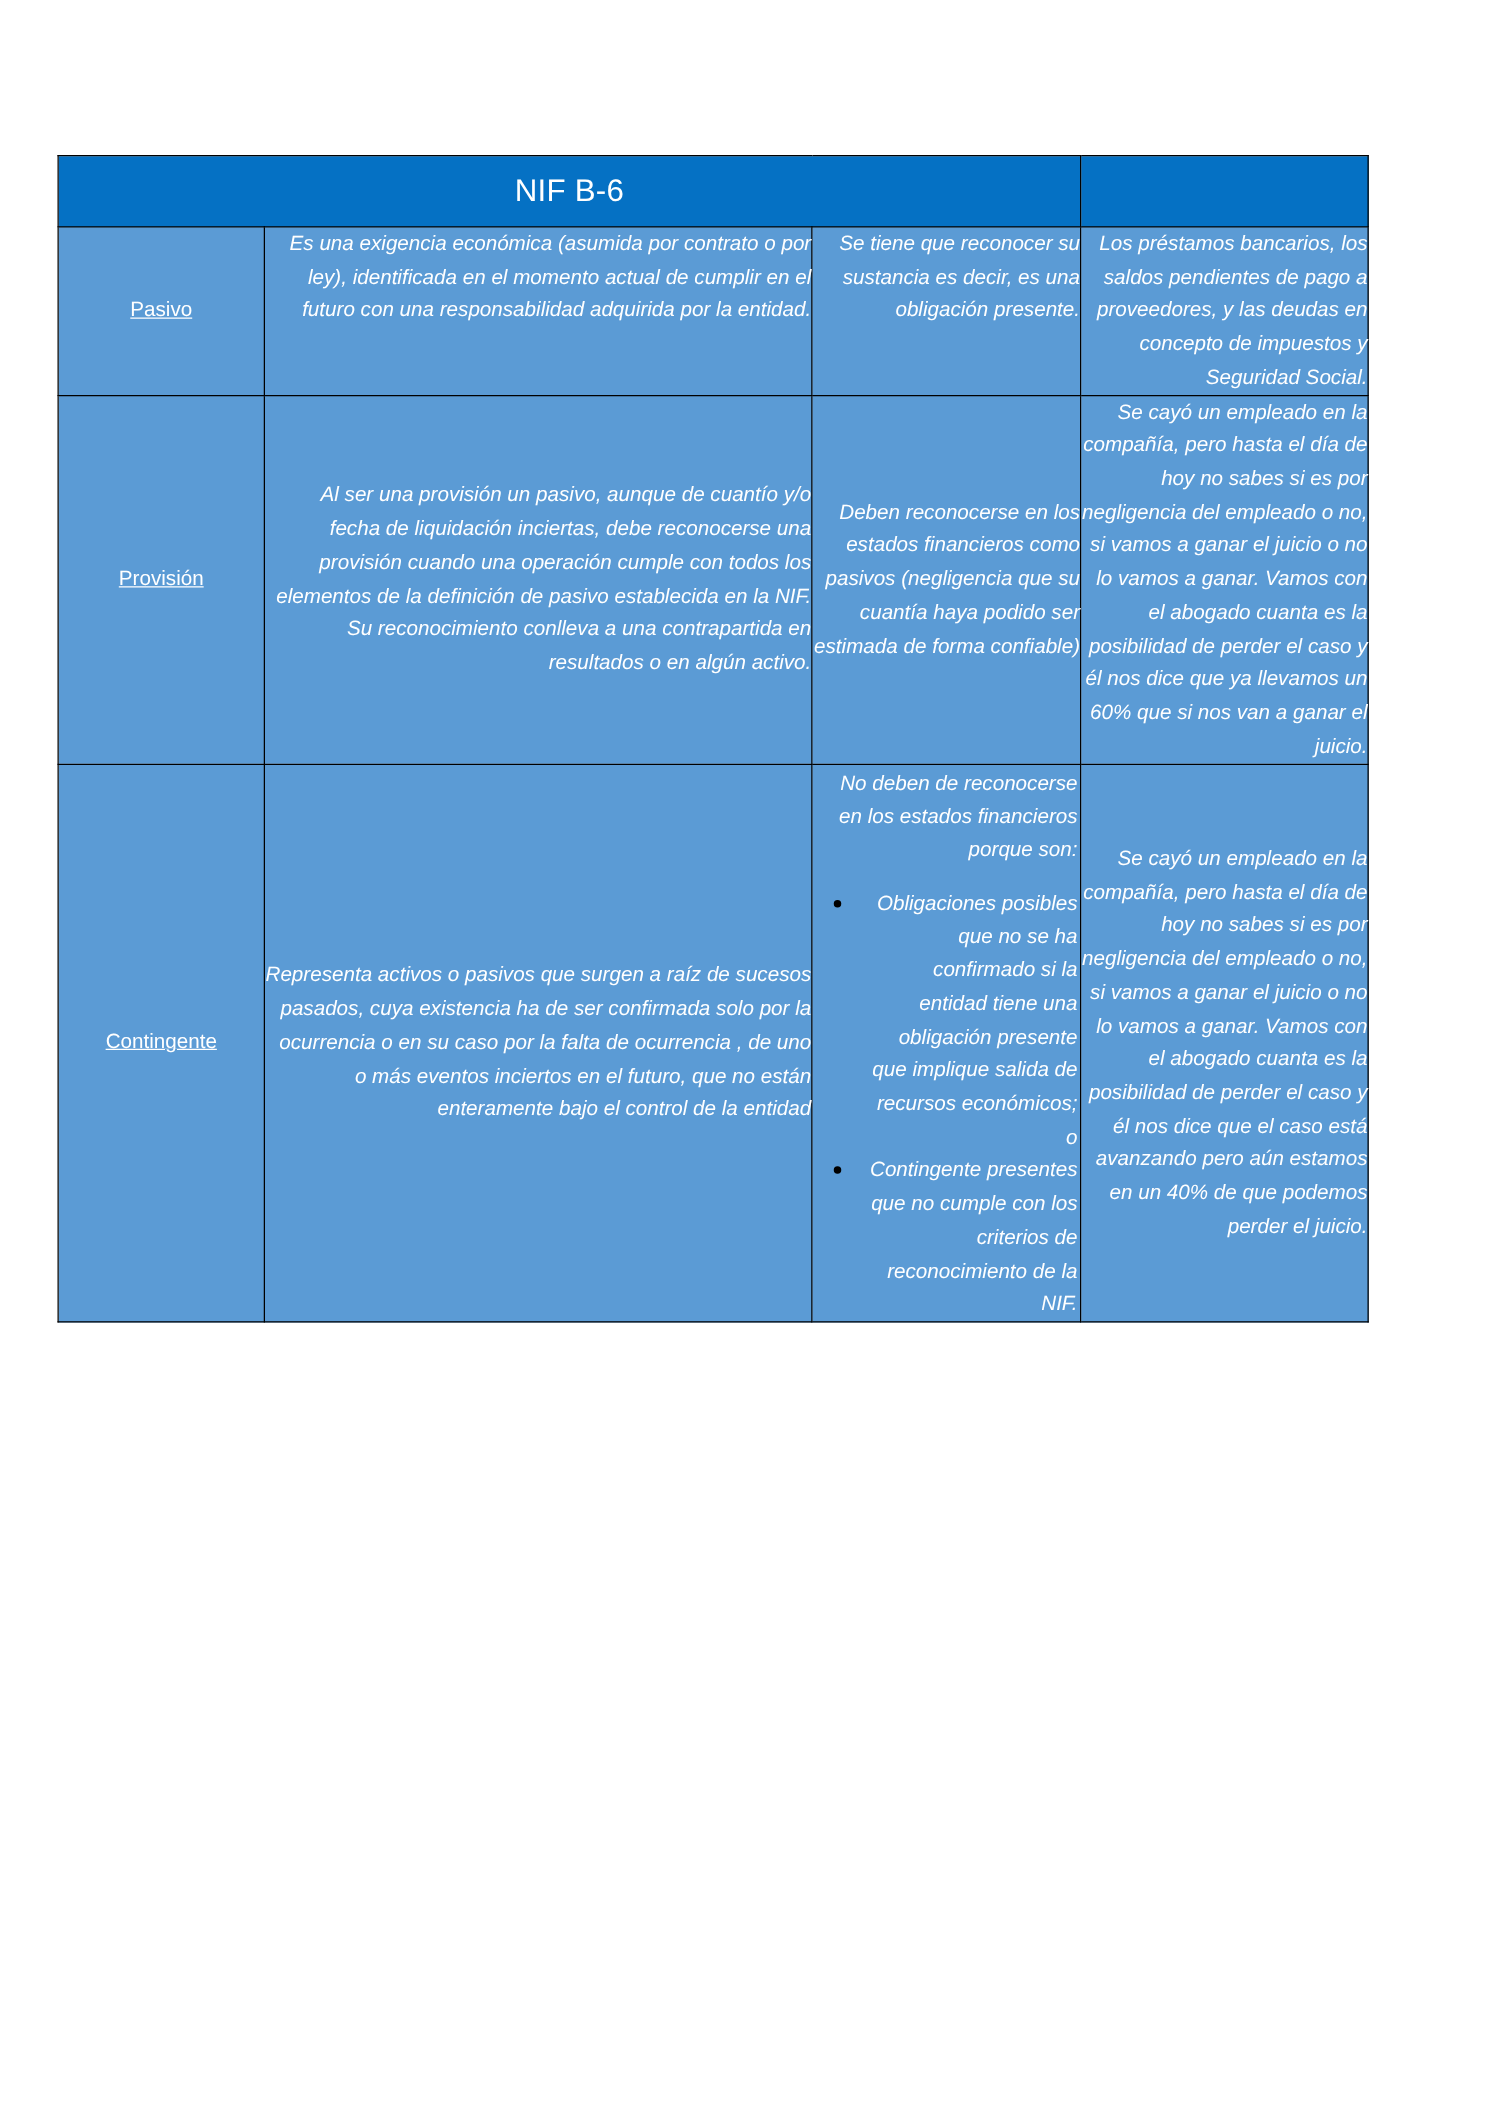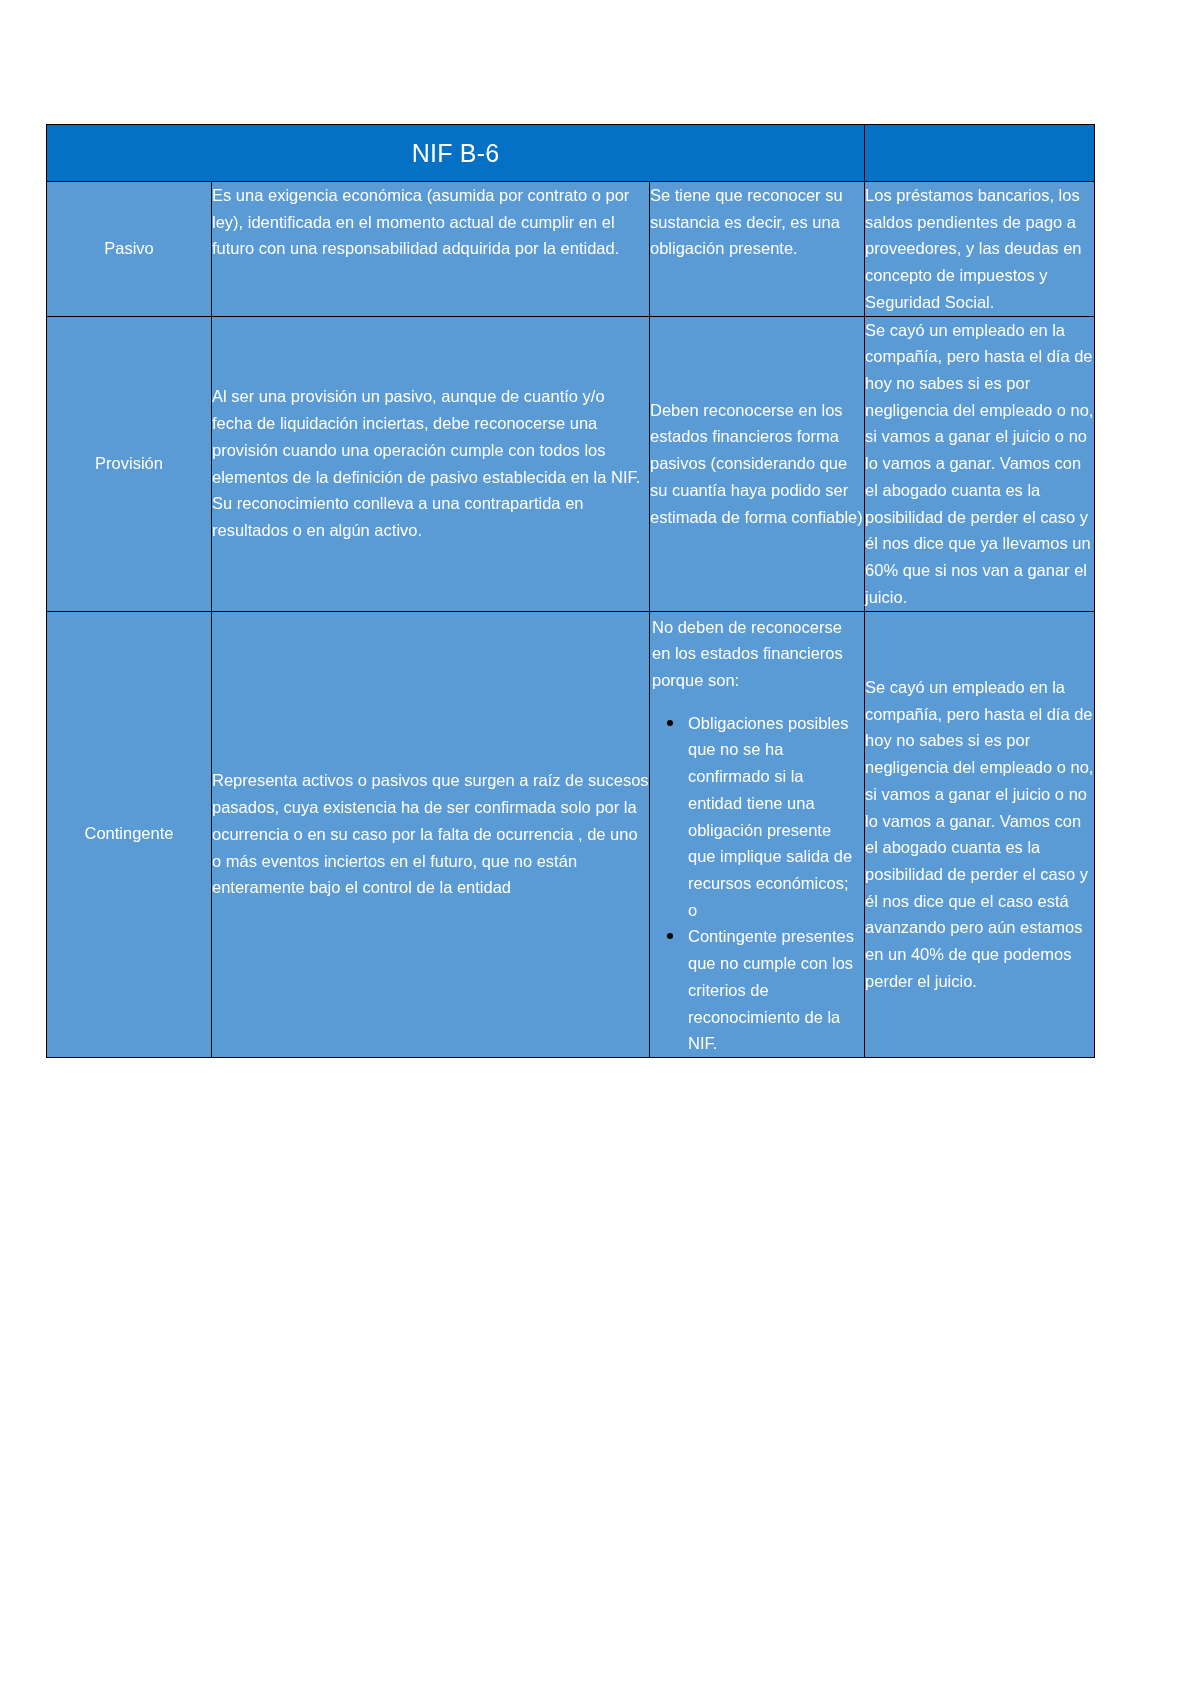--- a/index.html
+++ b/index.html
@@ -61,26 +61,28 @@
     color: #ffffff;
     letter-spacing: 0.3px;
   }
   
   .cell-type {
     text-align: center;
     vertical-align: middle !important;
     font-size: 16.5px;
     line-height: 1.55;
     padding: 6px 4px;
+    text-decoration: underline;
   }
   .cell-text {
     font-size: 16.5px;
     line-height: 1.62;
     padding: 10px 9px 10px 11px;
-    text-align: left;
+    text-align: right;
+    font-style: italic;
   }
   .cell-text.mid {
     vertical-align: middle !important;
   }
   .cell-text p {
     margin: 2px;
   }
   
   ul.bullets {
     margin: 16px 2px 0 0;
@@ -136,21 +138,21 @@
       <tr>
         <td class="cell-type">Pasivo</td>
         <td class="cell-text">Es una exigencia económica (asumida por contrato o por ley), identificada en el momento actual de cumplir en el futuro con una responsabilidad adquirida por la entidad.</td>
         <td class="cell-text">Se tiene que reconocer su sustancia es decir, es una obligación presente.</td>
         <td class="cell-text">Los préstamos bancarios, los saldos pendientes de pago a proveedores, y las deudas en concepto de impuestos y Seguridad Social.</td>
       </tr>
 
       <tr>
         <td class="cell-type">Provisión</td>
         <td class="cell-text mid">Al ser una provisión un pasivo, aunque de cuantío y/o fecha de liquidación inciertas, debe reconocerse una provisión cuando una operación cumple con todos los elementos de la definición de pasivo establecida en la NIF. Su reconocimiento conlleva a una contrapartida en resultados o en algún activo.</td>
-        <td class="cell-text mid">Deben reconocerse en los estados financieros forma pasivos (considerando que su cuantía haya podido ser estimada de forma confiable)</td>
+        <td class="cell-text mid">Deben reconocerse en los estados financieros como pasivos (negligencia que su cuantía haya podido ser estimada de forma confiable)</td>
         <td class="cell-text">Se cayó un empleado en la compañía, pero hasta el día de hoy no sabes si es por negligencia del empleado o no, si vamos a ganar el juicio o no lo vamos a ganar. Vamos con el abogado cuanta es la posibilidad de perder el caso  y él nos dice que ya llevamos un 60% que si nos van  a ganar el juicio.</td>
       </tr>
 
       <tr>
         <td class="cell-type">Contingente</td>
         <td class="cell-text mid">Representa activos o pasivos que surgen a raíz de sucesos pasados, cuya existencia ha de ser confirmada solo por la ocurrencia o en su caso por la falta de ocurrencia , de uno o más eventos inciertos en el futuro, que no están enteramente bajo el control de la entidad</td>
         <td class="cell-text">
           <p>No deben de reconocerse en los estados financieros porque son:</p>
           <ul class="bullets">
               <li>Obligaciones posibles que no se ha confirmado si la entidad tiene una obligación presente que implique salida de recursos económicos; o</li>

